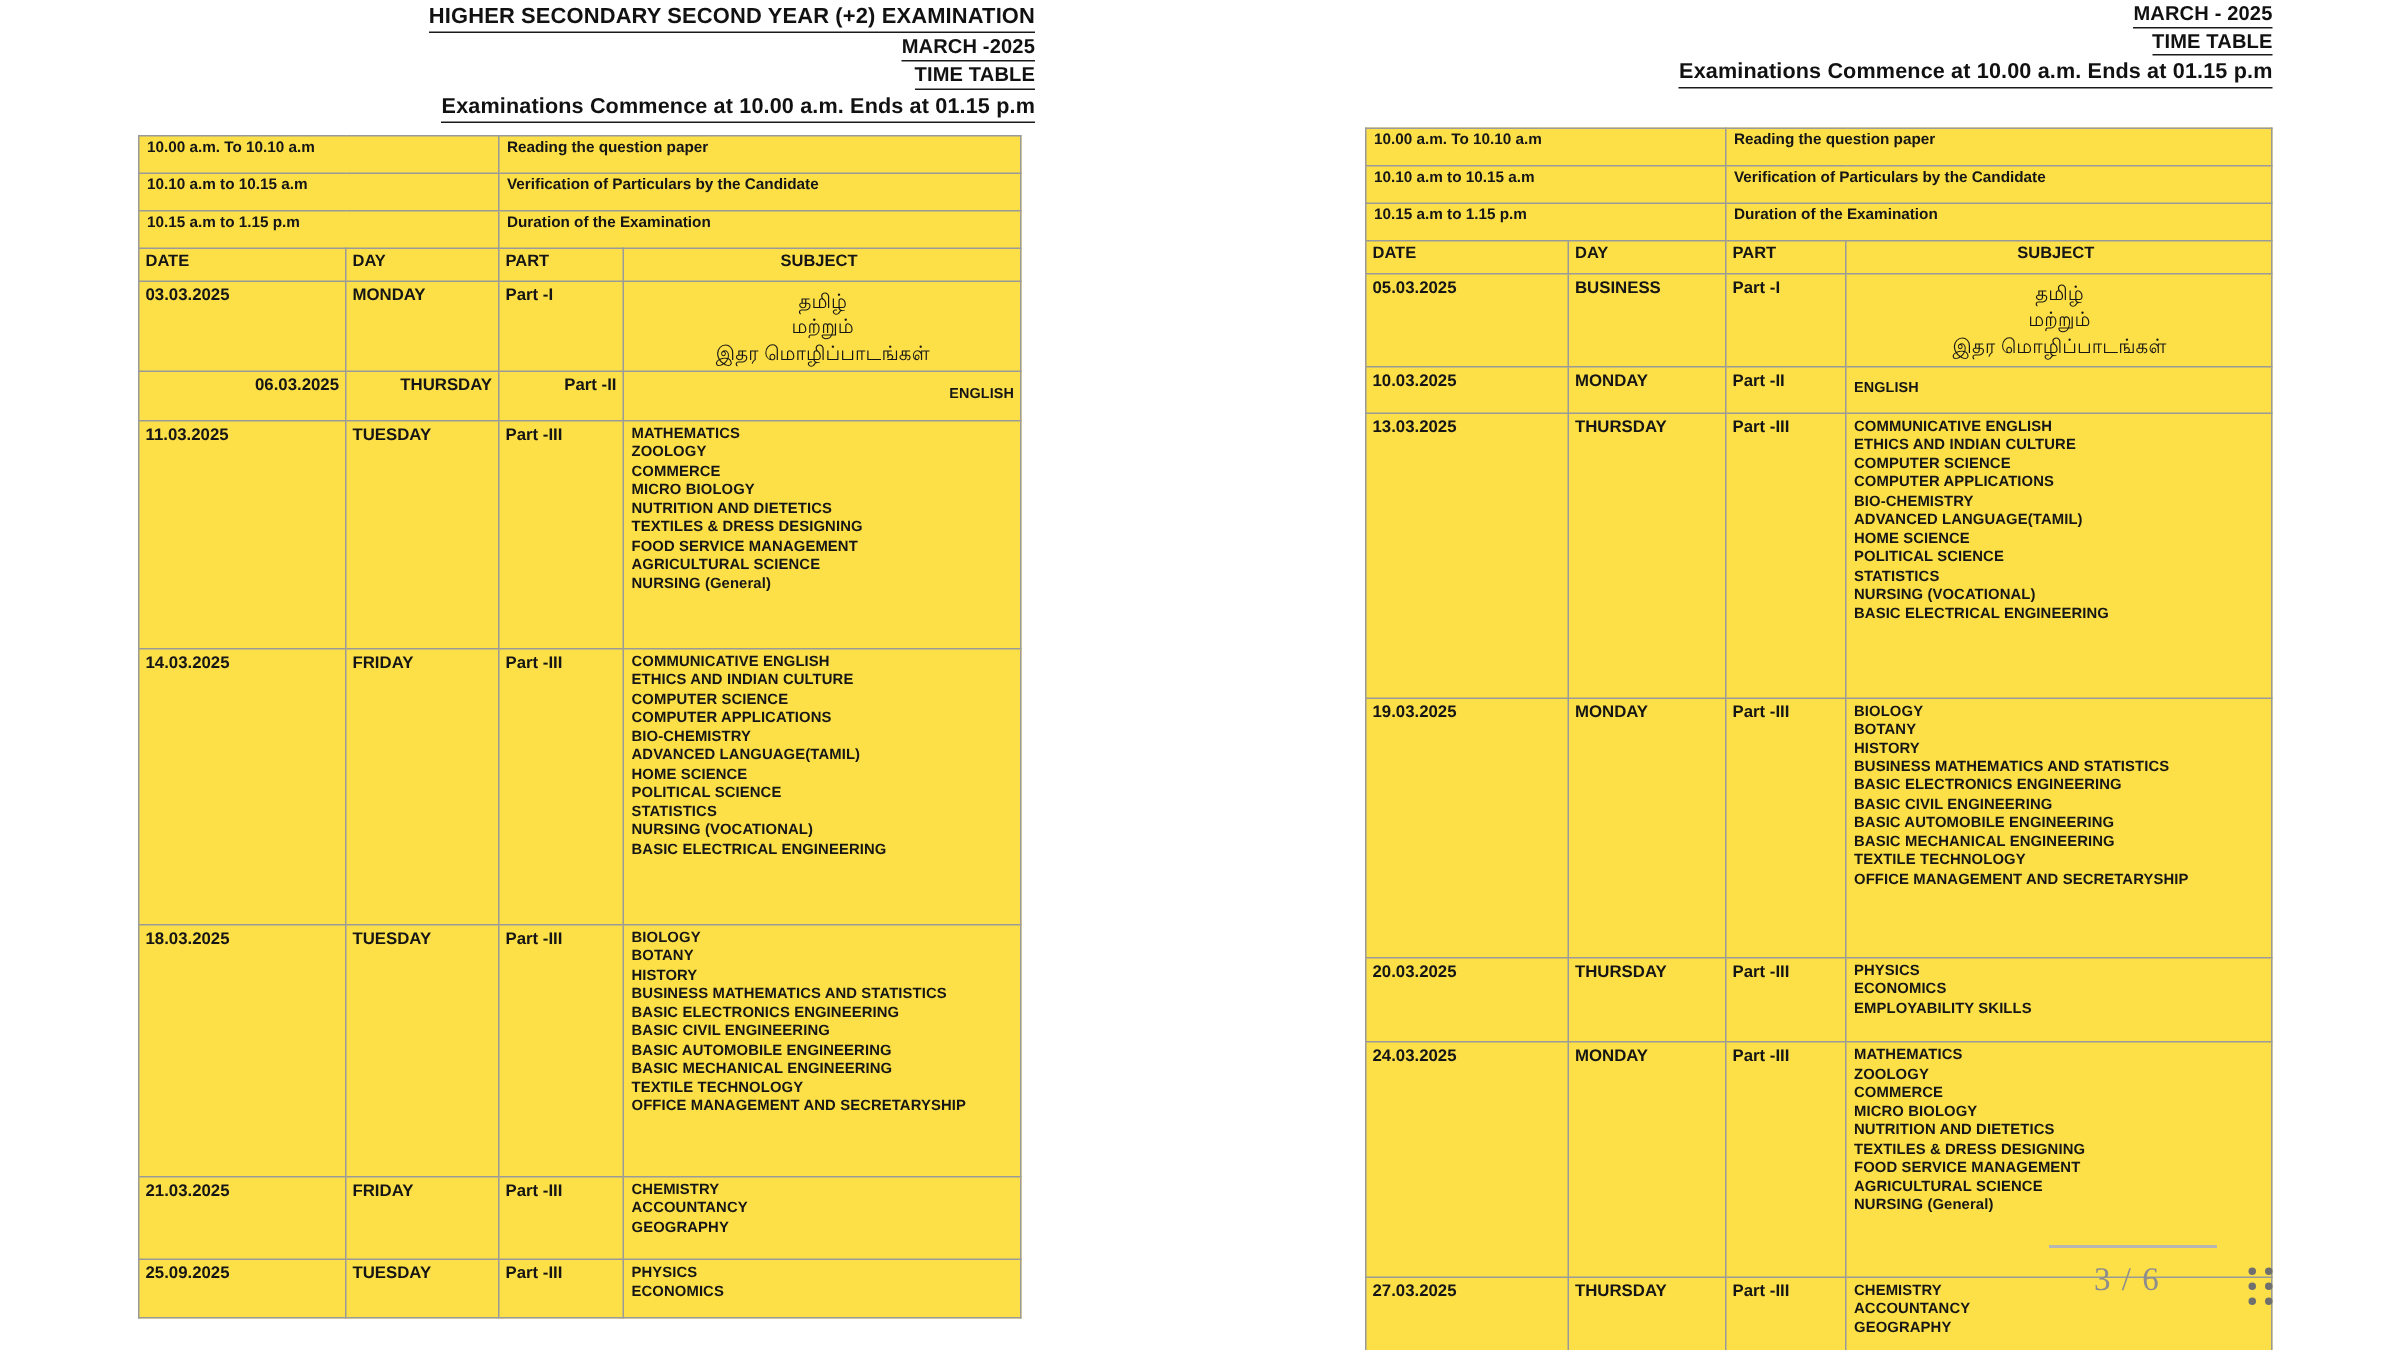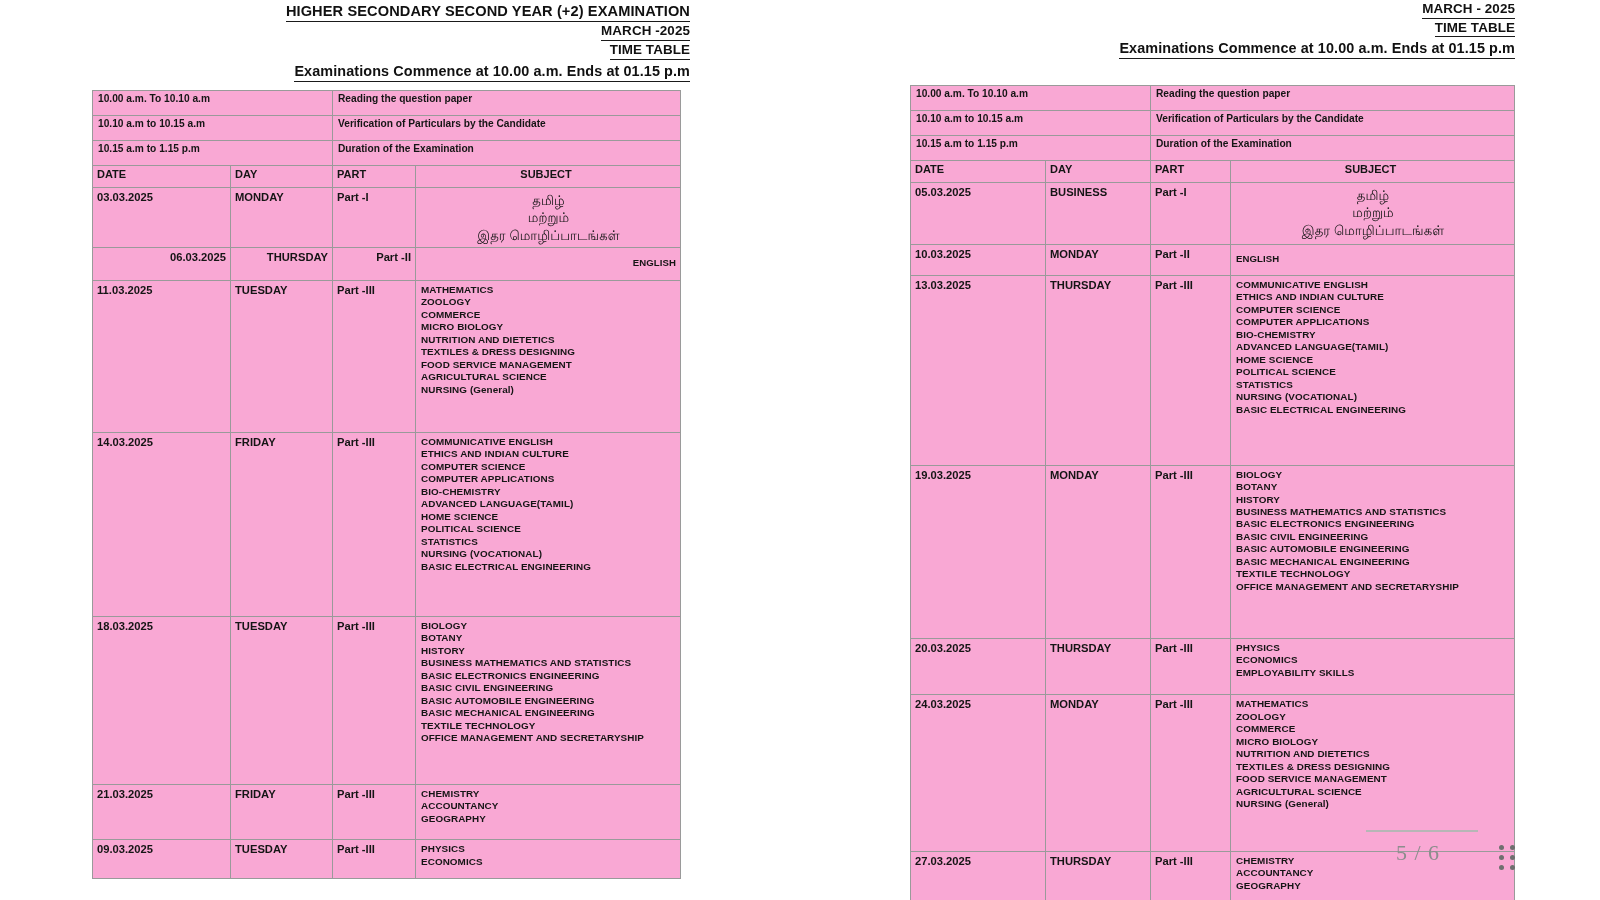--- a/index.html
+++ b/index.html
@@ -54,21 +54,21 @@
   .hl-2 { font-size: 13.4px; }
   .hl-3 { font-size: 13.4px; }
   .hl-4 { font-size: 14.4px; margin-top: 2px; }
   .head-block.right .hl-1 { font-size: 14.6px; }
 
   table.tt {
     border-collapse: collapse;
     table-layout: fixed;
     font-size: 10.3px;
     color: #151515;
-    background: #f9a8d4;
+    background: #fde047;
   }
   table.tt td {
     border: 1px solid #9a9a9a;
     padding: 2px 4px;
     vertical-align: top;
     line-height: 1.26;
     overflow: hidden;
   }
 
   
@@ -266,21 +266,21 @@
             <td>21.03.2025</td>
             <td>FRIDAY</td>
             <td>Part -III</td>
             <td class="cell-subj">
               <span class="subj-line">CHEMISTRY</span>
               <span class="subj-line">ACCOUNTANCY</span>
               <span class="subj-line">GEOGRAPHY</span>
             </td>
           </tr>
           <tr class="data-row" style="height: 39.2px;">
-            <td>09.03.2025</td>
+            <td>25.09.2025</td>
             <td>TUESDAY</td>
             <td>Part -III</td>
             <td class="cell-subj">
               <span class="subj-line">PHYSICS</span>
               <span class="subj-line"> ECONOMICS</span>
             </td>
           </tr>
         </tbody>
     </table>
   </div>
@@ -405,21 +405,21 @@
               <span class="subj-line">CHEMISTRY</span>
               <span class="subj-line">ACCOUNTANCY</span>
               <span class="subj-line">GEOGRAPHY</span>
             </td>
           </tr>
         </tbody>
     </table>
   </div>
 
   <div class="ui-divider"></div>
-  <div class="page-indicator">5 / 6</div>
+  <div class="page-indicator">3 / 6</div>
   <div class="grip-icon">
     <i></i>
       <i></i>
       <i></i>
       <i></i>
       <i></i>
       <i></i>
   </div>
 
 </div>

